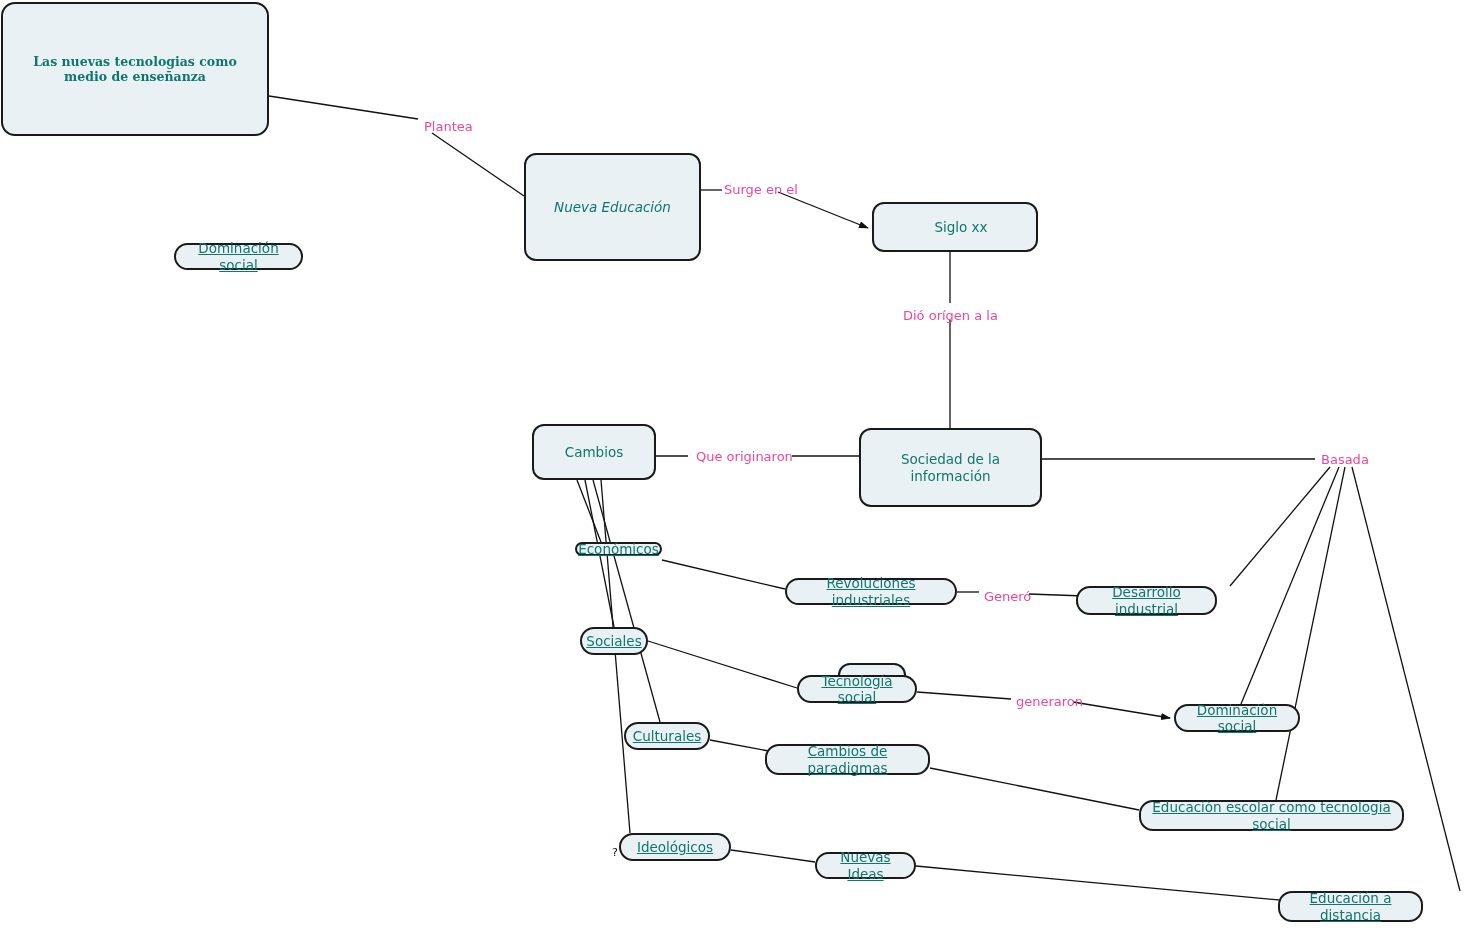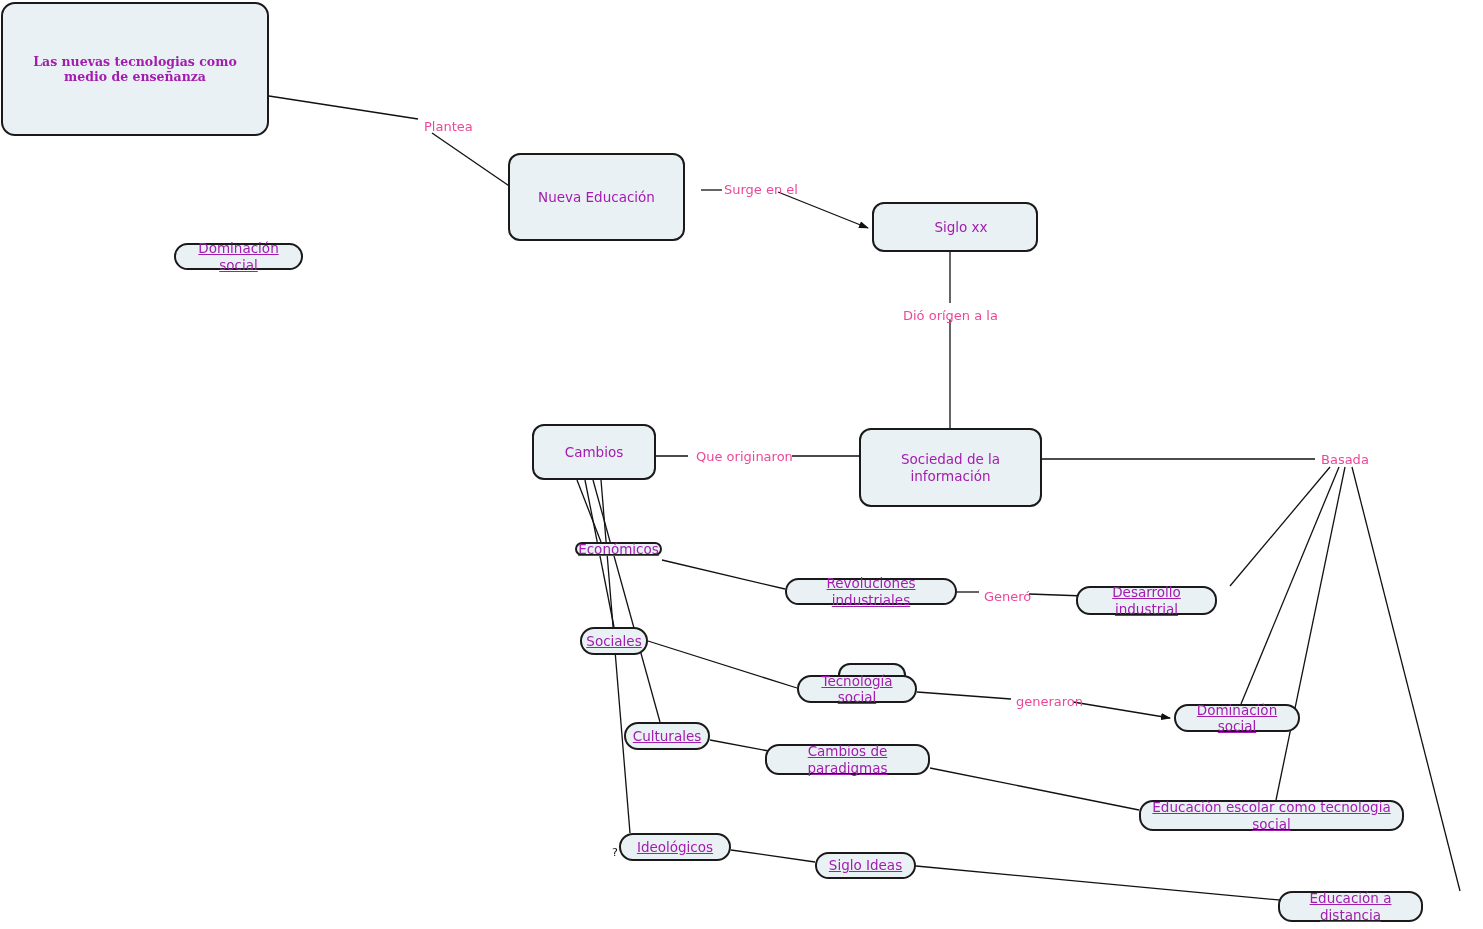--- a/index.html
+++ b/index.html
@@ -26,21 +26,21 @@
   .node {
     position: absolute;
     box-sizing: border-box;
     background: #eaf1f4;
     border: 2px solid #1a1a1a;
     border-radius: 12px;
     display: flex;
     align-items: center;
     justify-content: center;
     text-align: center;
-    color: #a21caf;
+    color: #0f766e;
     font-size: 13.5px;
     line-height: 1.2;
     padding: 2px 8px;
     z-index: 3;
   }
   .node.title-node {
     border-radius: 14px;
     justify-content: flex-start;
     align-items: center;
     padding-left: 8px;
@@ -130,21 +130,21 @@
   </svg>
 
   <div class="node title-node" style="left:1px; top:2px; width:268px; height:134px;">
     <span>Las nuevas tecnologias como medio de enseñanza</span>
   </div>
 
   <div class="node pill" style="left:174px; top:243px; width:129px; height:27px;">
     <span>Dominación social</span>
   </div>
 
-  <div class="node" style="left:508px; top:153px; width:177px; height:88px;">
+  <div class="node" style="left:524px; top:153px; width:177px; height:108px;font-style:italic;">
     <span>Nueva Educación</span>
   </div>
 
   <div class="node" style="left:872px; top:202px; width:166px; height:50px;padding-left:20px;">
     <span>Siglo xx</span>
   </div>
 
   <div class="node" style="left:859px; top:428px; width:183px; height:79px;">
     <span>Sociedad de la información</span>
   </div>
@@ -179,21 +179,21 @@
 
   <div class="node pill" style="left:797px; top:675px; width:120px; height:28px;">
     <span>Tecnología social</span>
   </div>
 
   <div class="node pill" style="left:765px; top:744px; width:165px; height:31px;">
     <span>Cambios de paradigmas</span>
   </div>
 
   <div class="node pill" style="left:815px; top:852px; width:101px; height:27px;">
-    <span>Siglo Ideas</span>
+    <span>Nuevas Ideas</span>
   </div>
 
   <div class="node pill" style="left:1076px; top:586px; width:141px; height:29px;">
     <span>Desarrollo industrial</span>
   </div>
 
   <div class="node pill" style="left:1174px; top:704px; width:126px; height:28px;">
     <span>Dominaciòn social</span>
   </div>
 

